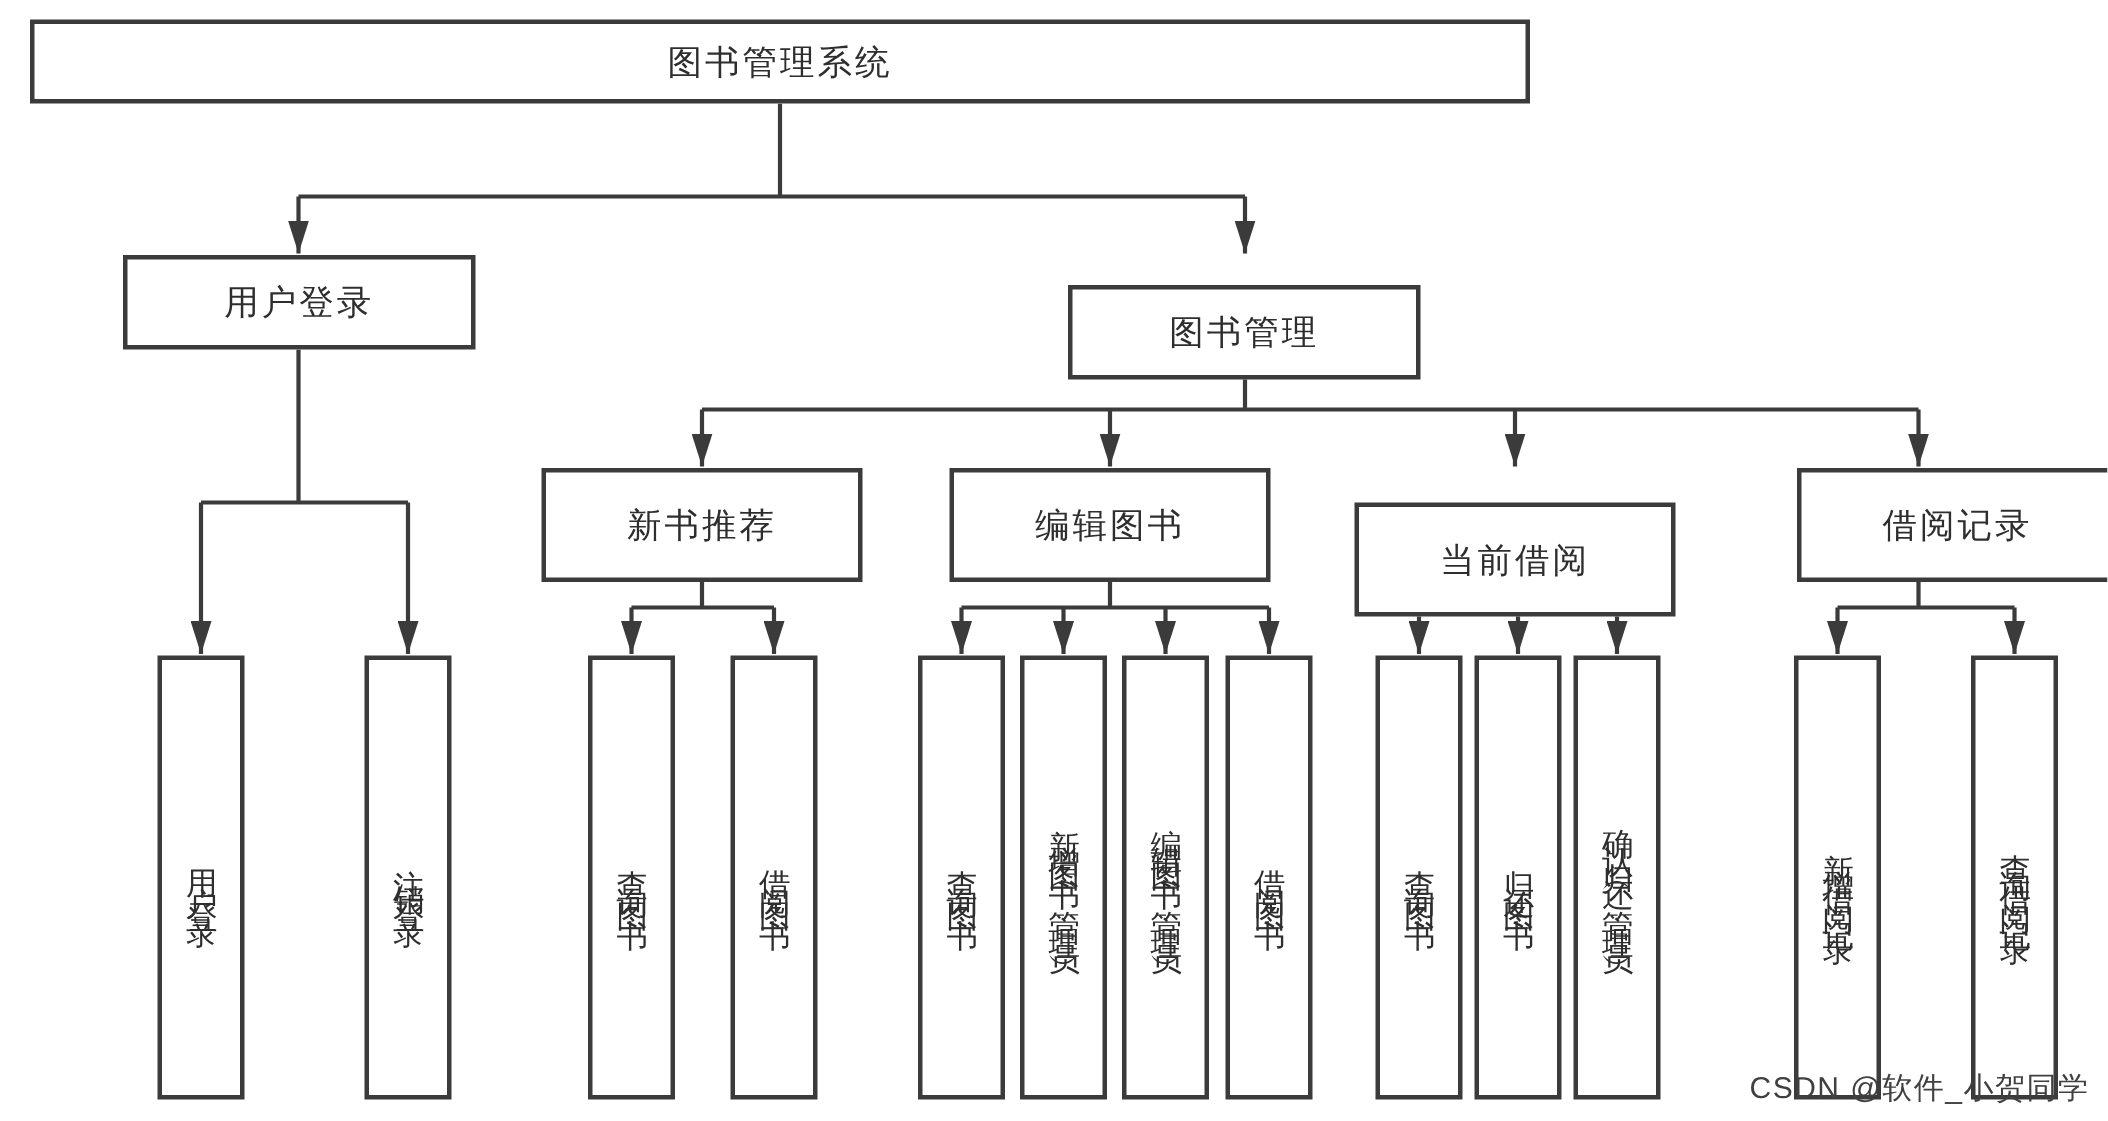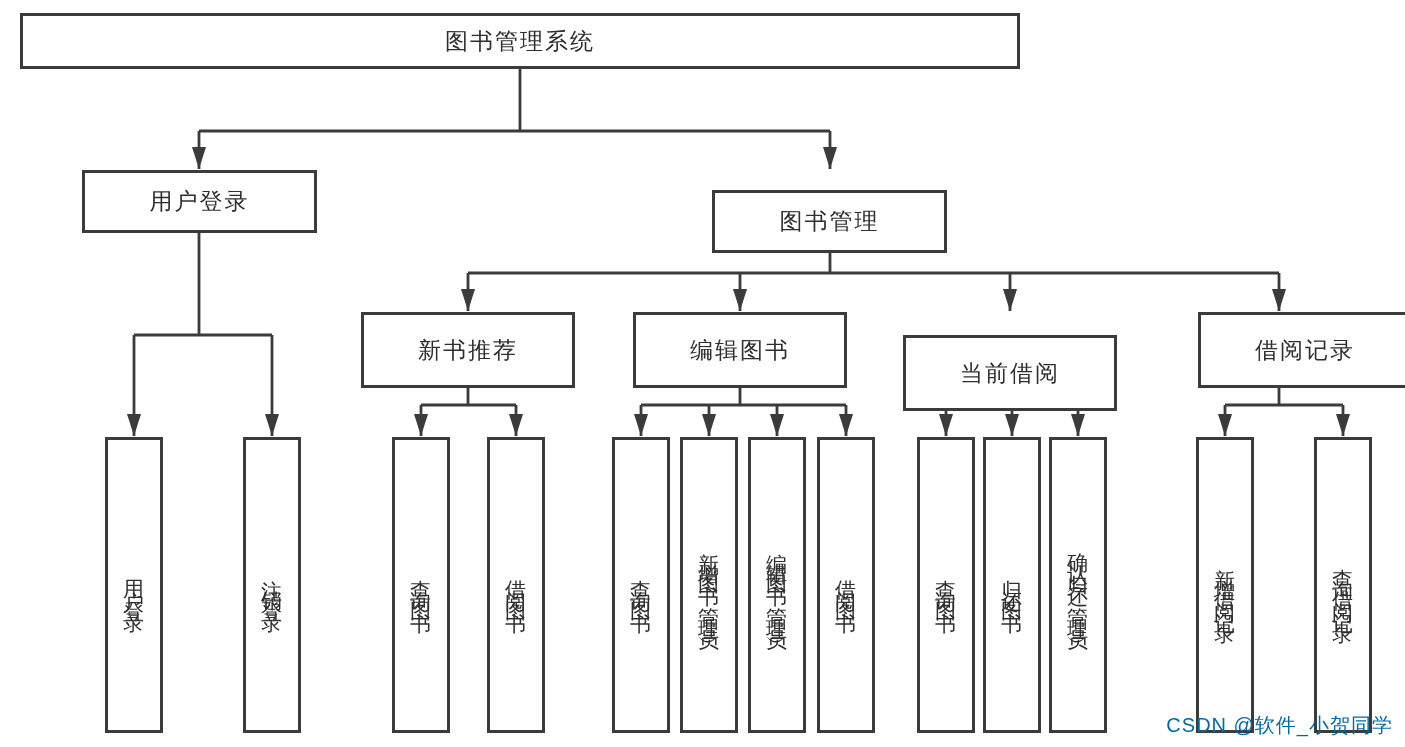--- a/index.html
+++ b/index.html
@@ -42,21 +42,21 @@
     font-size: 21px;
     letter-spacing: 11px;
     line-height: 1;
     color: #2e2e2e;
   }
   .watermark {
     position: absolute;
     right: 12px;
     bottom: 8px;
     font-size: 20px;
-    color: #0369a1;
+    color: #404040;
     letter-spacing: 1px;
     white-space: nowrap;
     z-index: 5;
   }
 </style>
 </head>
 <body>
 
 <div class="stage">
 

